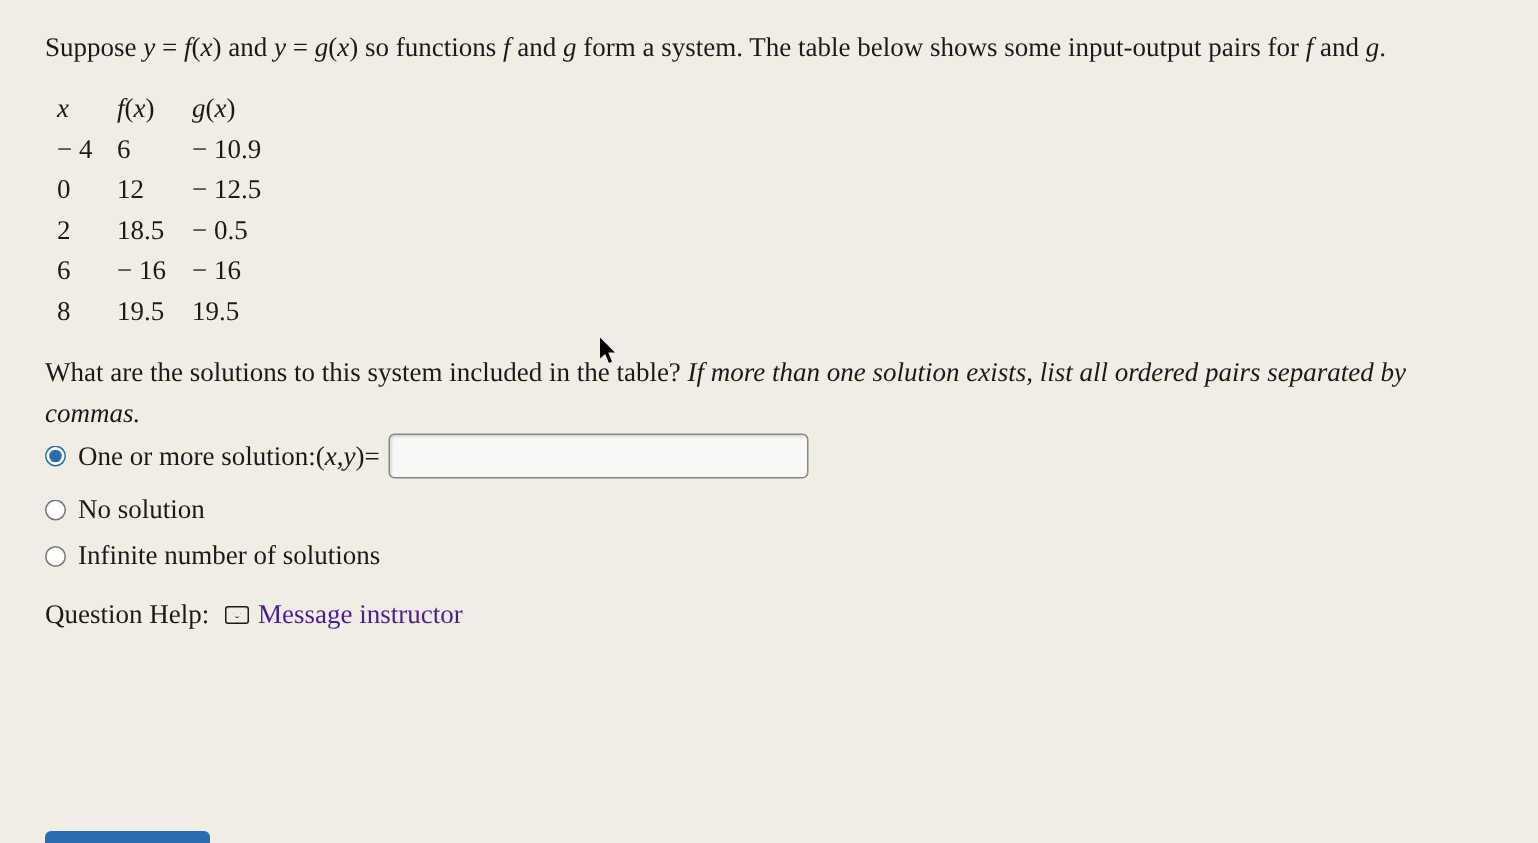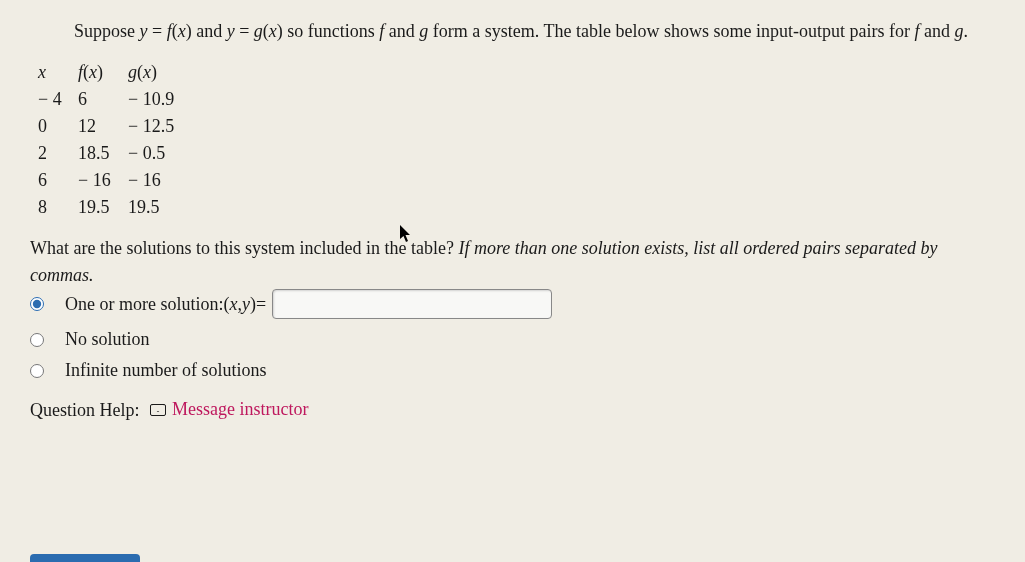--- a/index.html
+++ b/index.html
@@ -13,21 +13,20 @@
       color: #1a1a1a;
       padding: 18px 30px;
       font-size: 18px;
       width: 1025px;
       height: 562px;
       position: relative;
     }
     .problem-text {
       line-height: 1.5;
       margin-bottom: 14px;
-      margin-left: 44px;
     }
     .math-var {
       font-style: italic;
       font-family: 'Times New Roman', serif;
     }
     .data-table {
       border-collapse: collapse;
       margin-left: 8px;
       margin-bottom: 14px;
     }
@@ -65,38 +64,37 @@
     }
     .option-row input[type="radio"] {
       margin-right: 8px;
       width: 14px;
       height: 14px;
       accent-color: #2b6cb0;
     }
     .option-row label {
       display: flex;
       align-items: center;
-      margin-left: 13px;
     }
     .answer-input {
       margin-left: 6px;
       width: 280px;
       height: 30px;
       border: 1px solid #888;
       border-radius: 4px;
       background: #f8f8f6;
       box-shadow: inset 1px 1px 2px rgba(0,0,0,0.15);
       padding: 0 6px;
       font-size: 16px;
     }
     .help-row {
       margin-top: 17px;
     }
     .help-link {
-      color: #be185d;
+      color: #4c1d95;
       cursor: pointer;
       display: inline-flex;
       align-items: center;
       margin-left: 6px;
     }
     .mail-icon {
       display: inline-block;
       width: 16px;
       height: 12px;
       border: 1.5px solid #1a1a1a;

